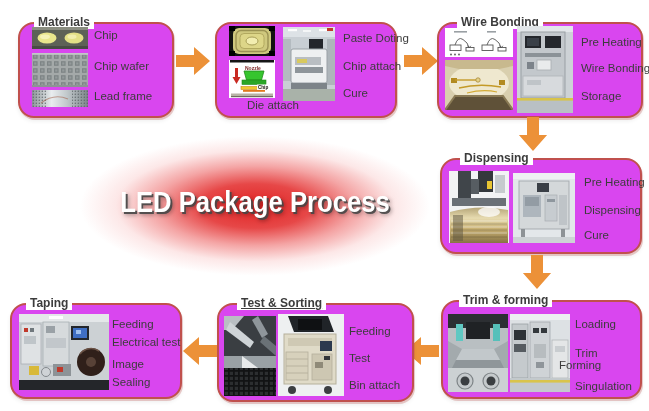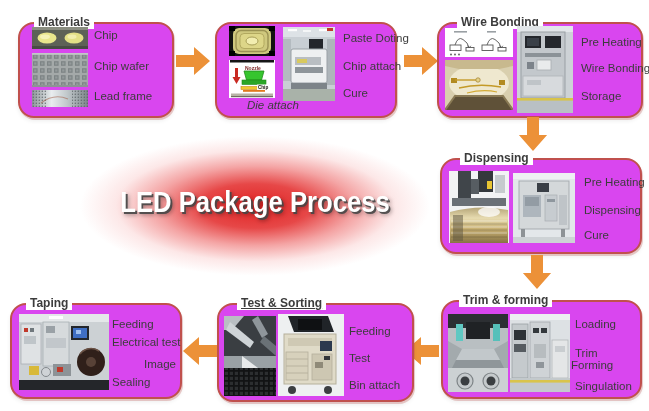--- a/index.html
+++ b/index.html
@@ -134,21 +134,21 @@
         <rect x="44" y="12" width="8" height="46" fill="#aeb5ba"></rect>
         <rect x="26" y="12" width="14" height="11" fill="#23262b"></rect>
         <rect x="8" y="22" width="36" height="34" rx="2" fill="#eef0f1" stroke="#9aa1a6" stroke-width="1"></rect>
         <rect x="12" y="30" width="26" height="8" fill="#b9bec2"></rect>
         <rect x="12" y="40" width="28" height="6" fill="#8e959a"></rect>
         <rect x="14" y="32" width="10" height="4" fill="#d8c95e"></rect>
         <rect x="8" y="56" width="36" height="6" fill="#7d8489"></rect>
         <rect y="62" width="52" height="12" fill="#a9b2a9"></rect>
       </svg>
     </div>
-    <span class="caption" style="left:30px;top:75px;font-style:italic;">Die attach</span>
+    <span class="caption" style="left:30px;top:75px;">Die attach</span>
     <span class="item" style="left:126px;top:8px;">Paste Doting</span>
     <span class="item" style="left:126px;top:36px;">Chip attach</span>
     <span class="item" style="left:126px;top:63px;">Cure</span>
   </section>
 
   <div class="arrow right" style="left:404px;top:46px;"></div>
 
   <section class="stage" style="left:437px;top:22px;width:202px;height:92px;">
     <span class="stage-title" style="left:18px;">Wire Bonding</span>
     <div class="ph" style="left:6px;top:4px;width:68px;height:29px;">
@@ -289,21 +289,21 @@
         <rect x="24" y="30" width="12" height="14" fill="#b7bcbf"></rect>
         <rect x="26" y="48" width="8" height="6" fill="#8f959a"></rect>
         <rect x="42" y="26" width="16" height="38" fill="#e4e6e7" stroke="#b3b8bb" stroke-width=".8"></rect>
         <rect x="45" y="32" width="10" height="6" fill="#c9cdd0"></rect>
         <rect y="64" width="60" height="14" fill="#c3c9cc"></rect>
         <rect y="66" width="60" height="2.6" fill="#d9c44b"></rect>
       </svg>
     </div>
     <span class="item" style="left:132px;top:16px;">Loading</span>
     <span class="item" style="left:132px;top:37px;margin-top:8px;">Trim</span>
-    <span class="item" style="left:128px;top:57px;">Forming</span>
+    <span class="item" style="left:116px;top:57px;">Forming</span>
     <span class="item" style="left:132px;top:78px;">Singulation</span>
   </section>
 
   <div class="arrow left" style="left:405px;top:336px;"></div>
 
   <section class="stage" style="left:217px;top:303px;width:193px;height:95px;">
     <span class="stage-title" style="left:18px;text-decoration:underline;">Test &amp; Sorting</span>
     <div class="ph" style="left:5px;top:11px;width:52px;height:80px;">
       <svg viewBox="0 0 52 80" preserveAspectRatio="none">
         <defs>
@@ -368,17 +368,17 @@
         <path d="M61 40 A 14 14 0 0 1 80 37" stroke="#6b5245" stroke-width="1.6" fill="none"></path>
         <rect x="10" y="52" width="10" height="9" fill="#d8b93a"></rect>
         <circle cx="27" cy="58" r="4.5" fill="#cfd3d6" stroke="#84898d" stroke-width="1"></circle>
         <rect x="34" y="50" width="18" height="12" fill="#8d9397"></rect>
         <rect x="38" y="53" width="6" height="5" fill="#c0392b"></rect>
         <rect y="66" width="90" height="10" fill="#24262a"></rect>
       </svg>
     </div>
     <span class="item" style="left:100px;top:13px;">Feeding</span>
     <span class="item" style="left:100px;top:31px;">Electrical test</span>
-    <span class="item" style="left:100px;top:53px;margin-left:32px;">Image</span>
+    <span class="item" style="left:100px;top:53px;">Image</span>
     <span class="item" style="left:100px;top:71px;">Sealing</span>
   </section>
 
 </div>
 
 </body></html>

